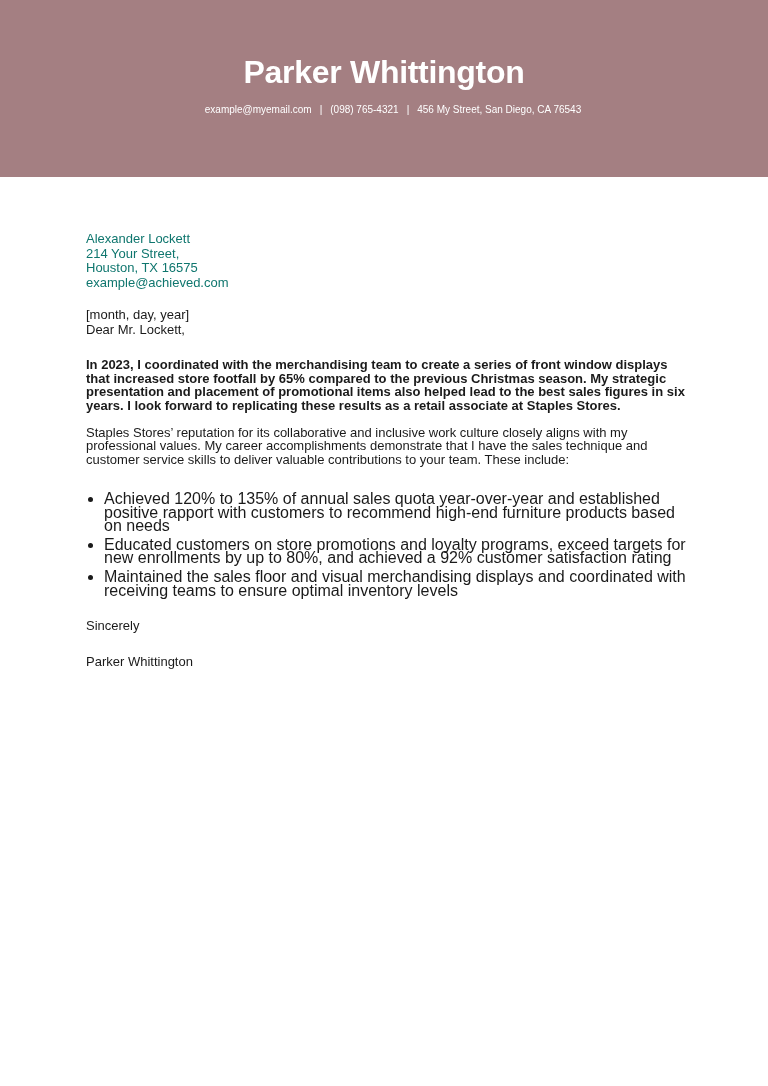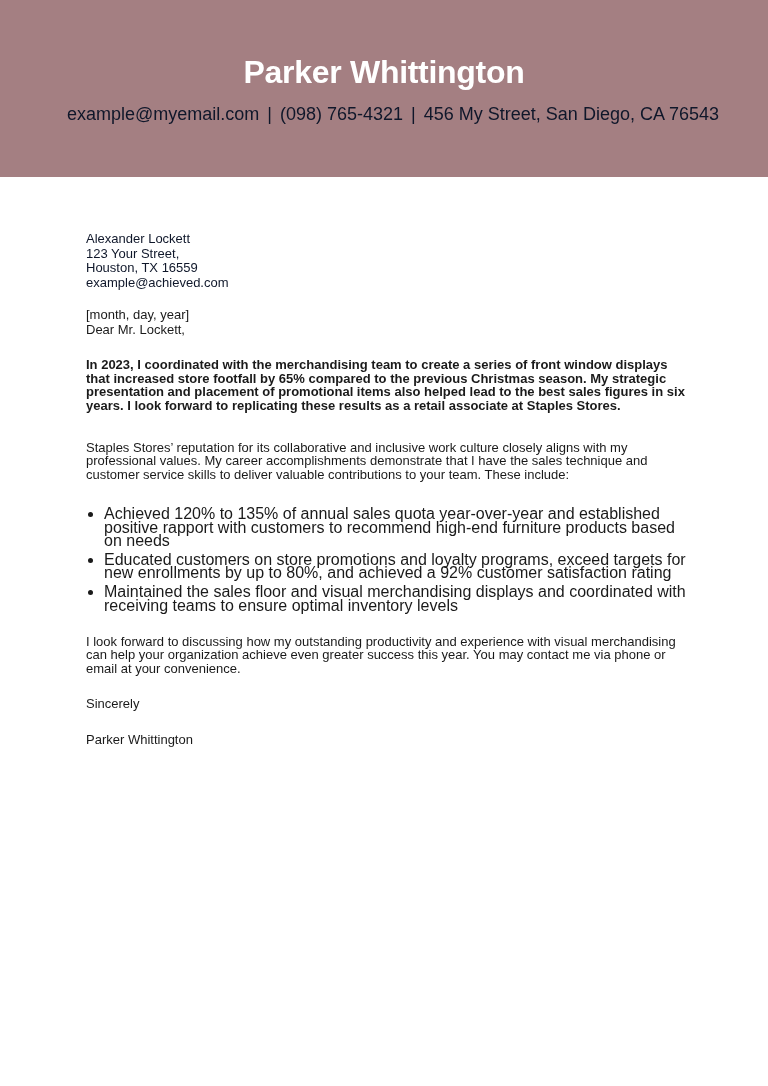--- a/index.html
+++ b/index.html
@@ -10,63 +10,62 @@
     .header {
       height: 177px; background: #a47f82; color: #ffffff;
       text-align: center; position: relative;
     }
     .name {
       position: absolute; left: 0; right: 0; top: 54px;
       font-size: 32px; font-weight: bold; letter-spacing: -0.3px;
     }
     .contact {
       position: absolute; left: 18px; right: 0; top: 104px;
-      font-size: 18px; color: #0f172a;
+      font-size: 10px; color: #ffffff;
     }
     .contact .sep { margin: 0 8px; }
     .content { position: absolute; left: 86px; top: 232px; width: 600px; }
-    .recipient { color: #0f172a; font-size: 13px; line-height: 14.6px; }
+    .recipient { color: #0f766e; font-size: 13px; line-height: 14.6px; }
     .date { margin-top: 17px; font-size: 13px; }
     .salutation { font-size: 13px; }
     p { margin: 0; font-size: 13px; line-height: 13.4px; }
     .p1 { margin-top: 21px; font-weight: bold; }
-    .p2 { margin-top: 29px; }
+    .p2 { margin-top: 14px; }
     ul { margin: 26px 0 0 0; padding-left: 18px; font-size: 16px; line-height: 13.4px; }
     ul li { margin-bottom: 5.5px; }
     .p3 { margin-top: 23px; }
     .closing { margin-top: 21px; font-size: 13px; }
     .signature { margin-top: 21px; font-size: 13px; }
   </style>
 </head>
 <body>
 
 <div class="header">
   <div class="name">Parker Whittington</div>
   <div class="contact">
     <span>example@myemail.com</span><span class="sep">|</span><span>(098) 765-4321</span><span class="sep">|</span><span>456 My Street, San Diego, CA 76543</span>
   </div>
 </div>
 
 <div class="content">
   <div class="recipient">
     <div>Alexander Lockett</div>
-    <div>123 Your Street,</div>
-    <div>Houston, TX 16559</div>
+    <div>214 Your Street,</div>
+    <div>Houston, TX 16575</div>
     <div>example@achieved.com</div>
   </div>
 
   <div class="date">[month, day, year]</div>
   <div class="salutation">Dear Mr. Lockett,</div>
 
   <p class="p1">In 2023, I coordinated with the merchandising team to create a series  of front window displays that increased store footfall by 65% compared  to the previous Christmas season. My strategic presentation and  placement of promotional items also helped lead to the best sales  figures in six years. I look forward to replicating these results as a  retail associate at Staples Stores.</p>
   <p class="p2">Staples Stores’ reputation for its collaborative and inclusive work  culture closely aligns with my professional values. My career  accomplishments demonstrate that I have the sales technique and customer  service skills to deliver valuable contributions to your team. These  include:</p>
 
   <ul>
     <li>Achieved 120% to 135% of annual sales quota year-over-year and  established positive rapport with customers to recommend high-end  furniture products based on needs</li>
     <li>Educated customers on store promotions and loyalty programs, exceed  targets for new enrollments by up to 80%, and achieved a 92% customer  satisfaction rating</li>
     <li>Maintained the sales floor and visual merchandising displays and  coordinated with receiving teams to ensure optimal inventory levels</li>
   </ul>
 
-  <p class="p3">I look forward to discussing how my outstanding productivity and  experience with visual merchandising can help your organization achieve  even greater success this year. You may contact me via phone or email at  your convenience.</p>
 
   <div class="closing">Sincerely</div>
   <div class="signature">Parker Whittington</div>
 </div>
 
 </body></html>

